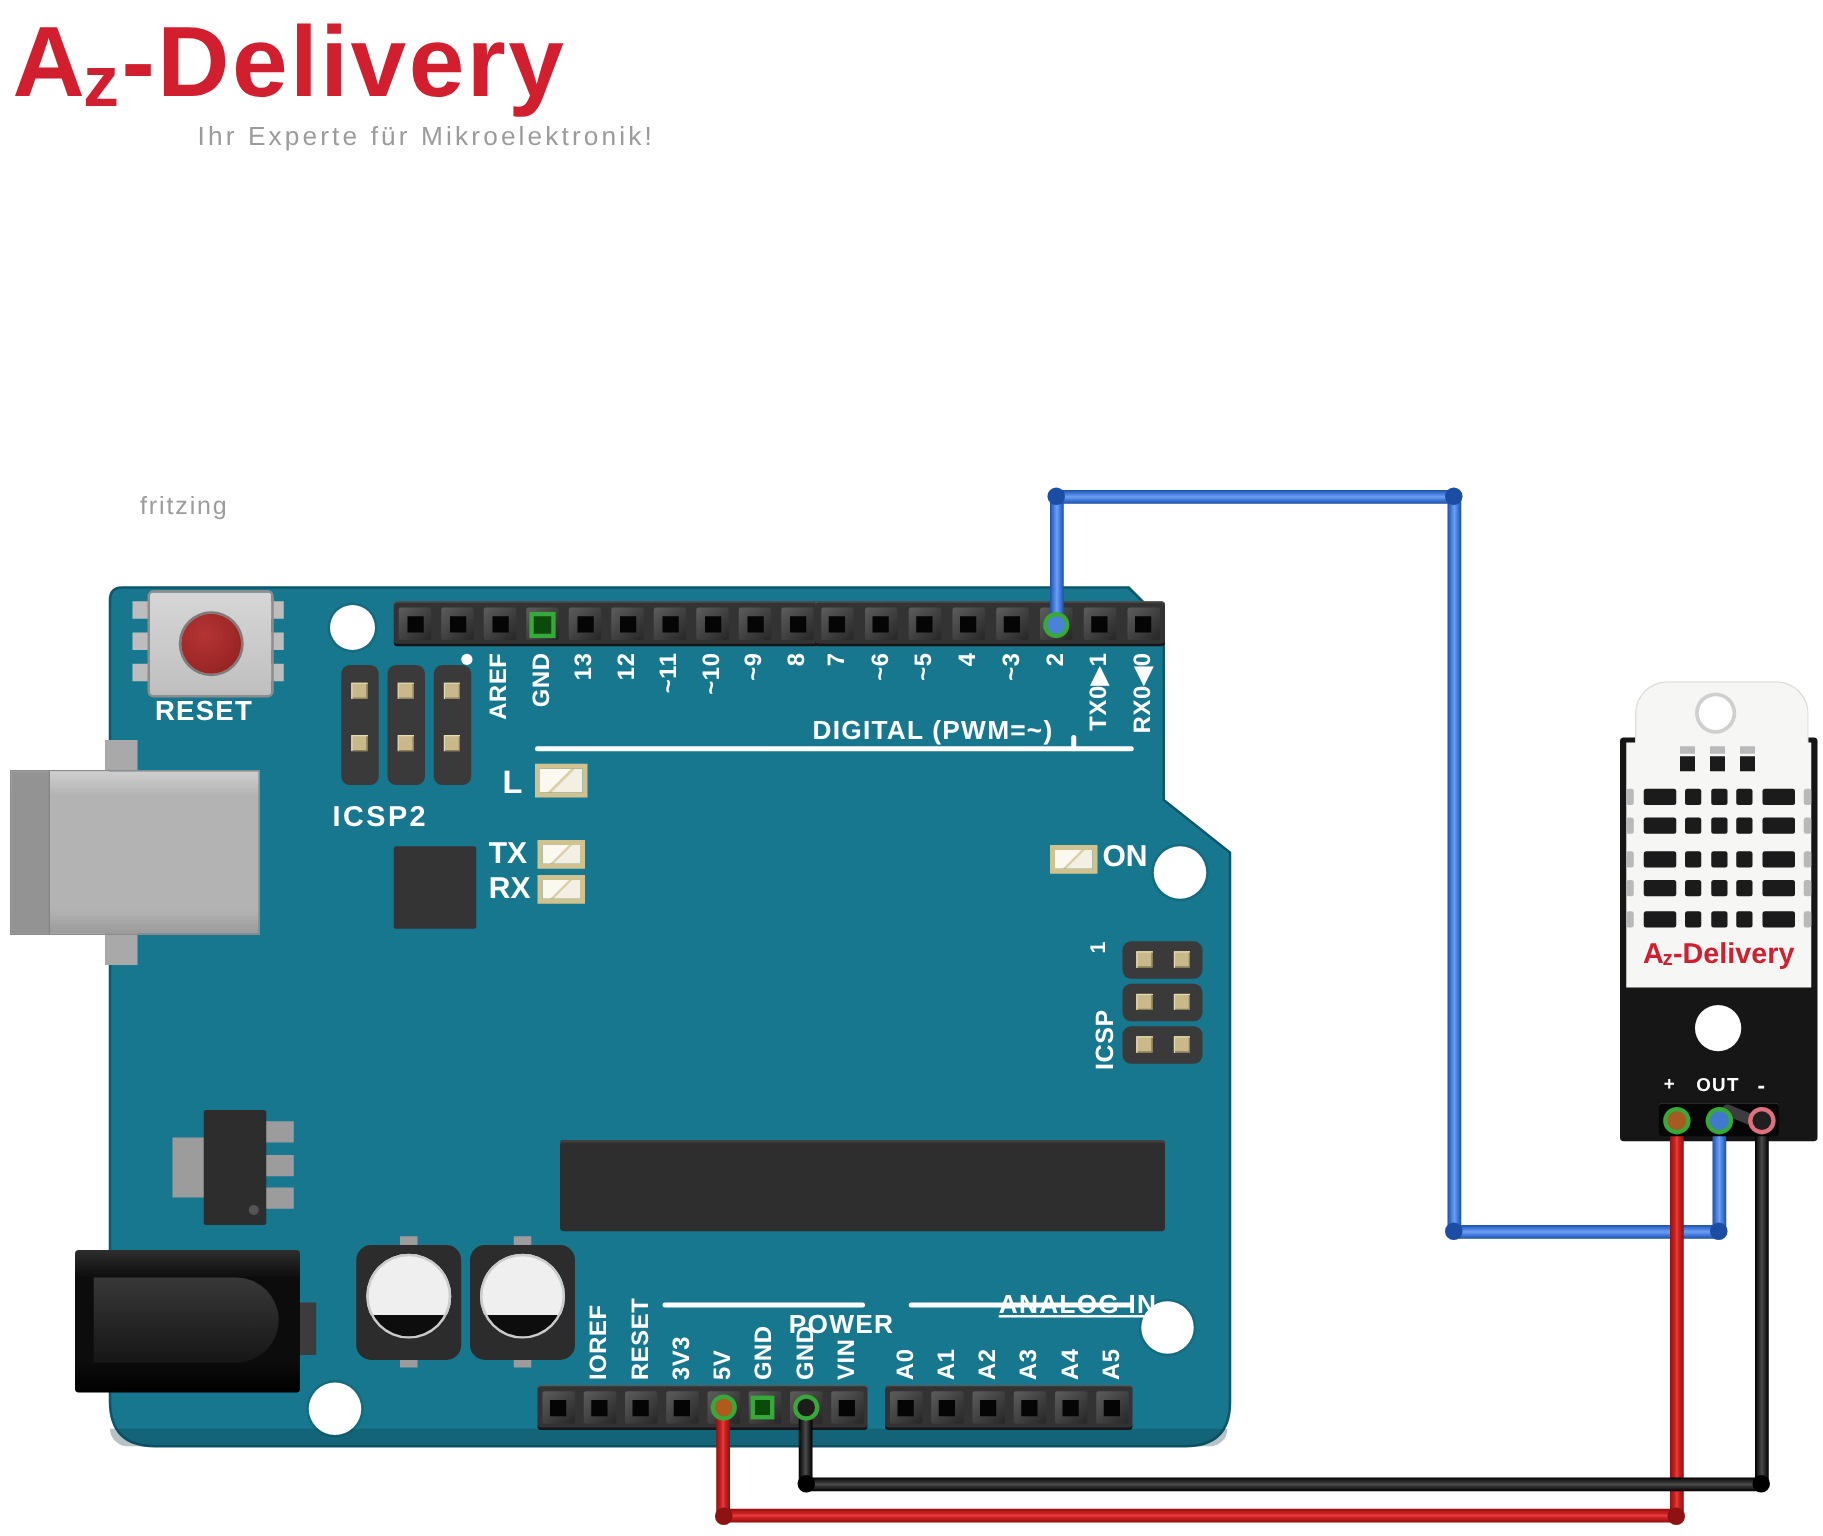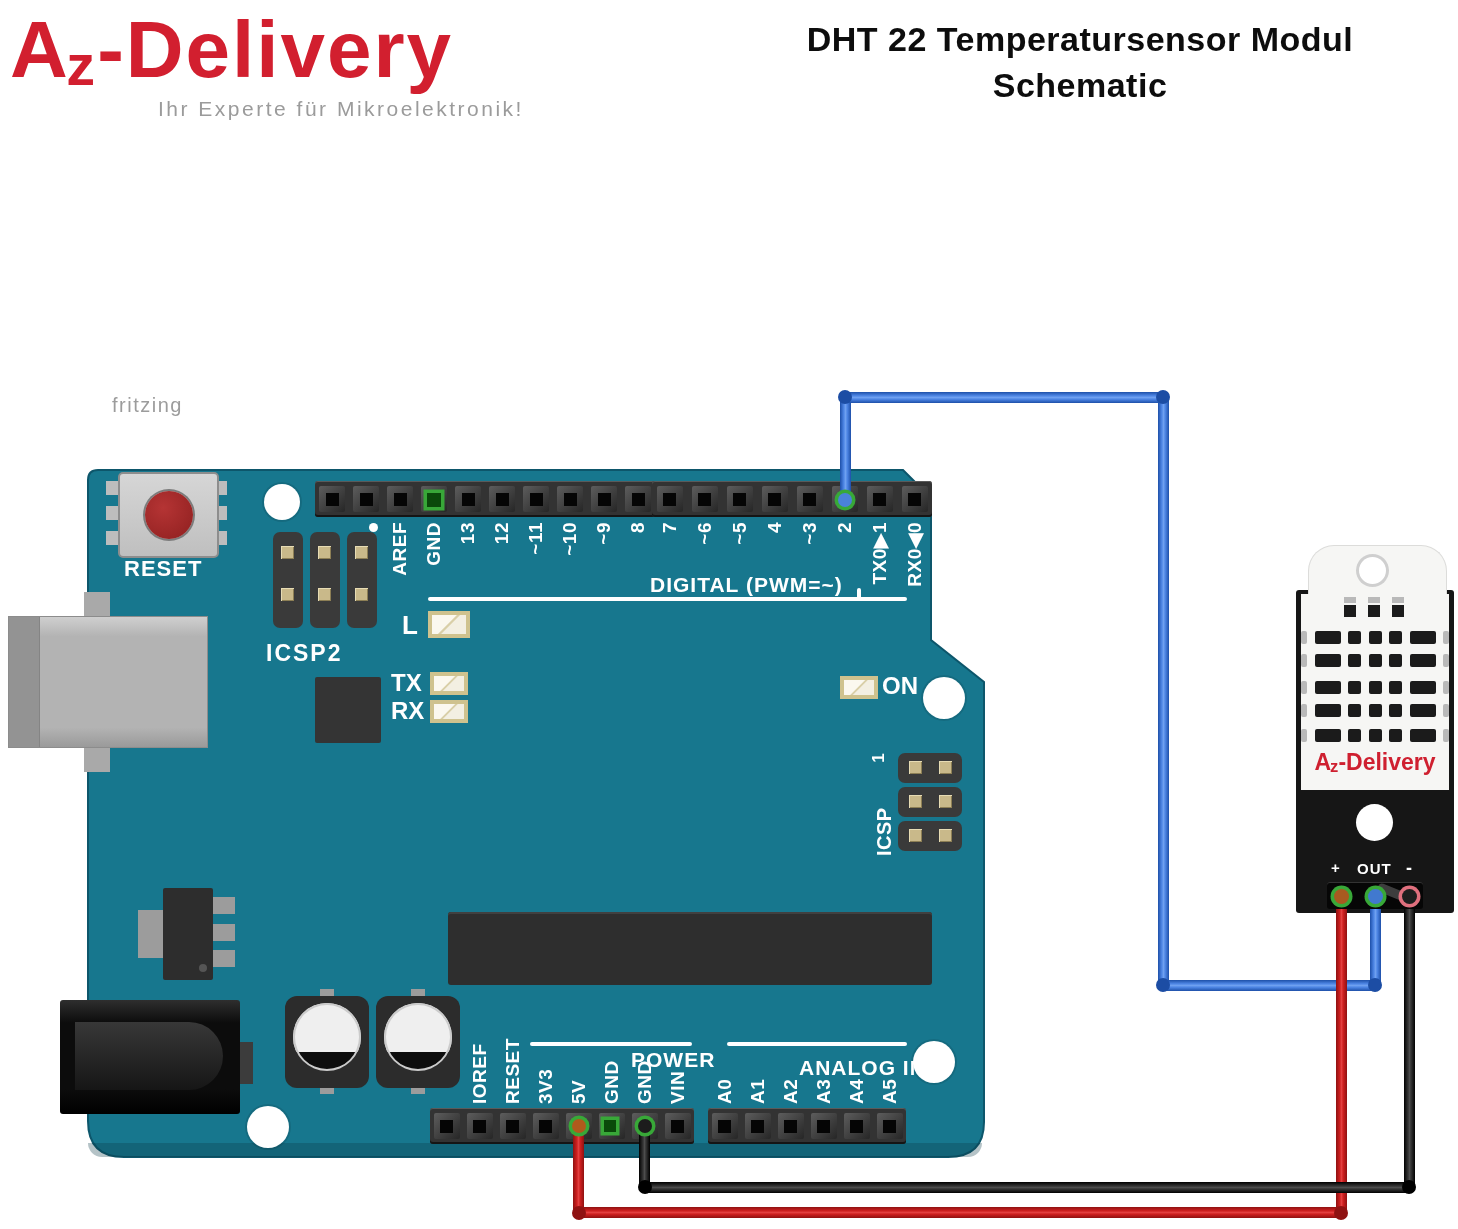--- a/index.html
+++ b/index.html
@@ -86,24 +86,20 @@
 </style>
 </head>
 <body>
 
 <div class="canvas">
 
   <div class="abs" style="left:10px; top:4px; z-index:10;">
     <div class="logo-main"><span>A</span><span class="logo-z">z</span><span>-Delivery</span></div>
     <div class="logo-tag" style="margin-left:148px; margin-top:-14px;">Ihr Experte für Mikroelektronik!</div>
   </div>
-  <div class="abs title" style="left:735px; top:16px; width:690px; z-index:10;">
-    <div>DHT 22 Temperatursensor Modul</div>
-    <div>Schematic</div>
-  </div>
 
   <div class="abs watermark" style="left:112px; top:394px; z-index:2;">fritzing</div>
 
   <svg class="board-svg" width="1458" height="1229">
     <path d="M 98 470 L 903 470 L 931 498 L 931 640 L 984 682 L 984 1122 Q 984 1157 948 1157 L 124 1157 Q 88 1157 88 1121 L 88 480 Q 88 470 98 470 Z" fill="#17778e" stroke="#0d566b" stroke-width="2"></path>
   </svg>
   <div class="board-shade"></div>
 
   <div class="hole" style="left:264px; top:484px; width:36px; height:36px;"></div>
   <div class="hole" style="left:923px; top:677px; width:42px; height:42px;"></div>
@@ -194,21 +190,21 @@
   <div class="comp" style="left:60px; top:1000px; width:180px; height:114px; background:linear-gradient(180deg,#2e2e2e,#0c0c0c 20%,#0c0c0c 78%,#000); border-radius:3px;">
     <div style="position:absolute; left:15px; top:22px; width:148px; height:68px; background:linear-gradient(180deg,#383838,#161616); border-radius:0 34px 34px 0;"></div>
   </div>
 
   <div class="wline" style="left:428px; top:597px; width:479px;"></div>
   <div class="wline" style="left:857px; top:588px; width:4px; height:13px;"></div>
   <div class="caption" style="left:650px; top:573px;text-align:right;">DIGITAL (PWM=~)</div>
   <div class="wline" style="left:530px; top:1042px; width:162px;"></div>
   <div class="caption" style="left:631px; top:1048px;">POWER</div>
   <div class="wline" style="left:727px; top:1042px; width:180px;"></div>
-  <div class="caption" style="left:799px; top:1056px;">ANALOG IN</div>
+  <div class="caption" style="left:799px; top:1032px;text-decoration:underline;">ANALOG IN</div>
 
   <div class="hdr s34" style="left:315px; top:481px; width:340px;">
     <div class="slot">
         <div class="pin">
           <i></i>
         </div>
       </div>
     <div class="slot">
         <div class="pin">
           <i></i>

